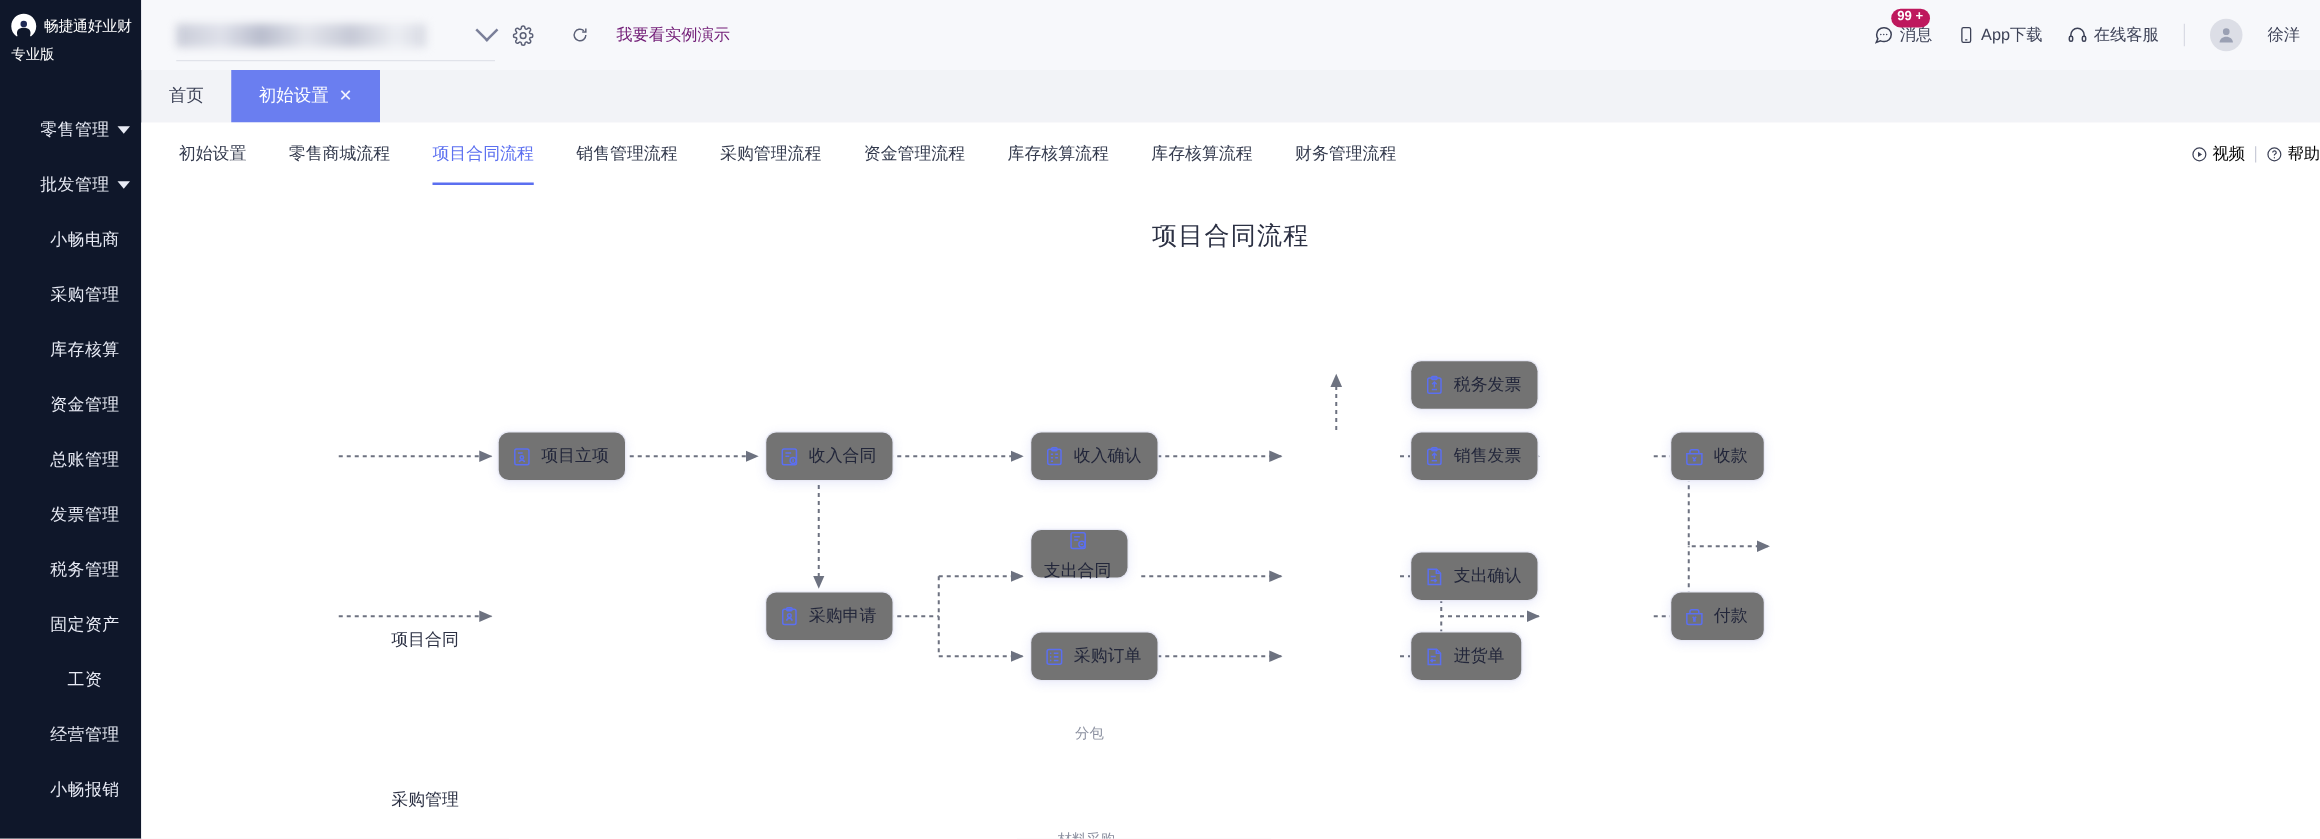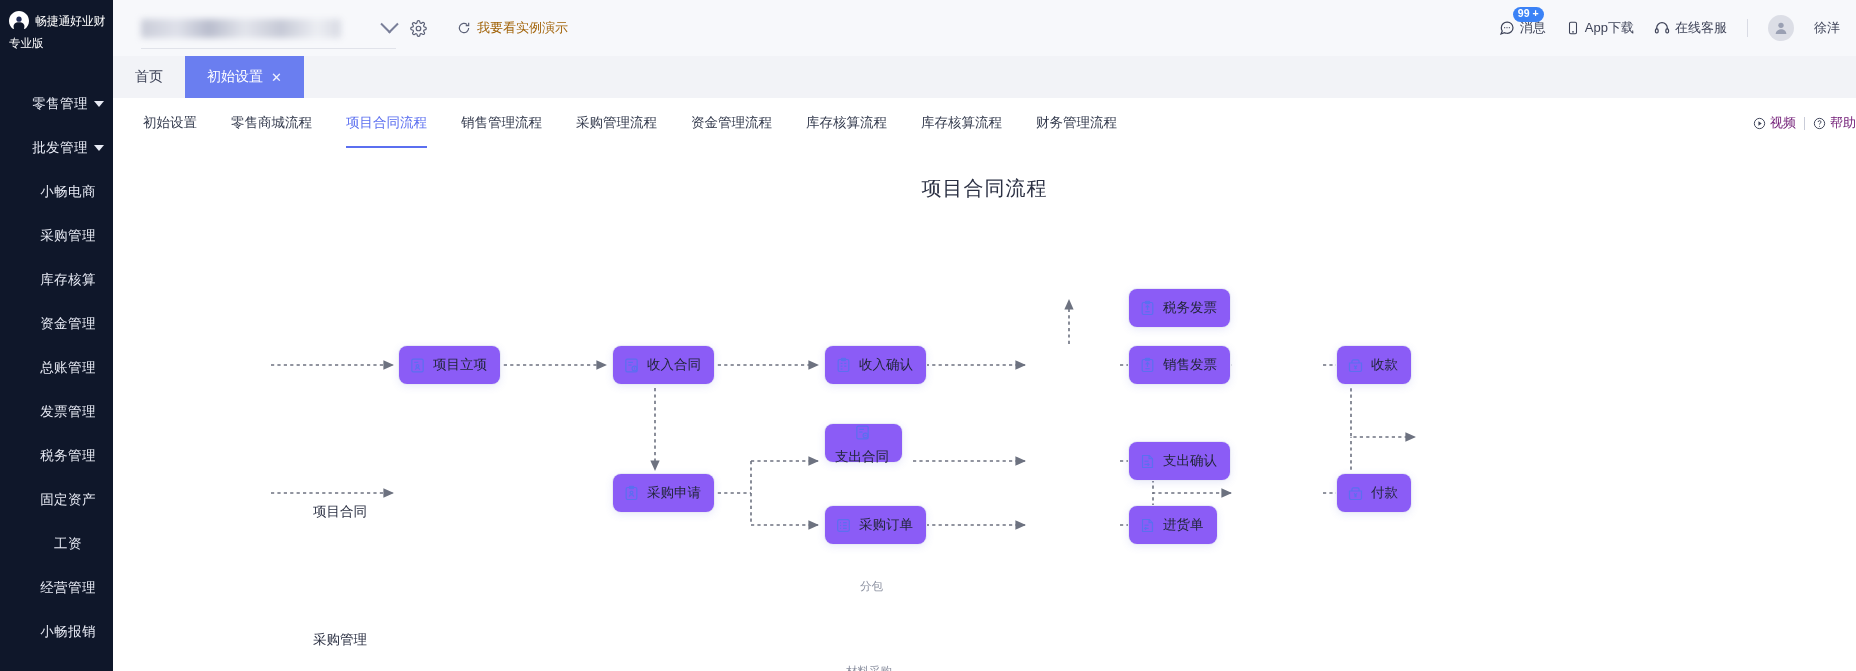--- a/index.html
+++ b/index.html
@@ -61,28 +61,28 @@
   .org-underline {
     position: absolute; left: 6px; bottom: -11px; width: 255px; height: 1px; background: #e1e3ea;
   }
   .chev-down {
     width: 13px; height: 13px; margin-left: auto; margin-right: 4px;
     border-right: 2px solid #7a7f99; border-bottom: 2px solid #7a7f99;
     transform: rotate(45deg) translate(-3px,-3px);
   }
   .gear { margin-left: 10px; color: #5b6076; cursor: pointer; display: flex; }
   .demo-link {
-    margin-left: 30px; display: flex; align-items: center; gap: 6px;
-    color: #a16207; font-size: 13px; cursor: pointer;
+    margin-left: 30px; display: flex; align-items: center; gap: 22px;
+    color: #701a75; font-size: 13px; cursor: pointer;
   }
   .hdr-right { margin-left: auto; display: flex; align-items: center; gap: 20px; }
   .hdr-item { display: flex; align-items: center; gap: 5px; color: #3d4257; font-size: 13px; cursor: pointer; position: relative; }
   .badge {
     position: absolute; top: -12px; left: 14px;
-    background: #3b82f6; color: #fff; font-size: 10.5px;
+    background: #be185d; color: #fff; font-size: 10.5px;
     border-radius: 9px; padding: 1px 5px 2px; line-height: 1.1; font-weight: bold;
     white-space: nowrap;
   }
   .hdr-div { width: 1px; height: 18px; background: #d9dbe4; }
   .avatar {
     width: 26px; height: 26px; border-radius: 50%; background: #dcdee6;
     display: flex; align-items: center; justify-content: center;
   }
   .uname { font-size: 13px; color: #3d4257; }
 
@@ -110,37 +110,37 @@
     cursor: pointer; height: 50px; display: flex; align-items: center;
     position: relative; white-space: nowrap;
   }
   .subtab.active { color: #5b6ff0; }
   .subtab.active::after {
     content: ""; position: absolute; left: 0; right: 0; bottom: 0;
     height: 2.5px; background: #5b6ff0;
   }
   .subtabs-right {
     position: absolute; right: 0px; display: flex; align-items: center; gap: 8px;
-    font-size: 13px; color: #701a75;
+    font-size: 13px; color: #000000;
   }
   .stb { display: flex; align-items: center; gap: 4px; cursor: pointer; }
   .stb-div { width: 1px; height: 13px; background: #c9ccd8; }
 
   
   .canvas { position: relative; width: 100%; height: 520px; }
   .flow-title {
     position: absolute; left: 0; right: 0; top: 27px;
     text-align: center; font-size: 20px; color: #2b3043; letter-spacing: 1px;
   }
   .swim-label {
     position: absolute; font-size: 13.5px; color: #2b3043; white-space: nowrap;
   }
   .node {
     position: absolute; height: 38px;
-    background: #8b5cf6; border-radius: 8px;
+    background: #737373; border-radius: 8px;
     box-shadow: 0 0 0 1px #e9eaf5, 0 2px 9px rgba(92,108,220,.16);
     display: flex; align-items: center; gap: 7px;
     padding: 0 13px 0 10px;
     font-size: 13.5px; color: #22263a; white-space: nowrap;
     cursor: pointer;
   }
   .node svg { flex: 0 0 17px; }
   .edge-label {
     position: absolute; font-size: 11.5px; color: #8a8f9f; white-space: nowrap;
   }

